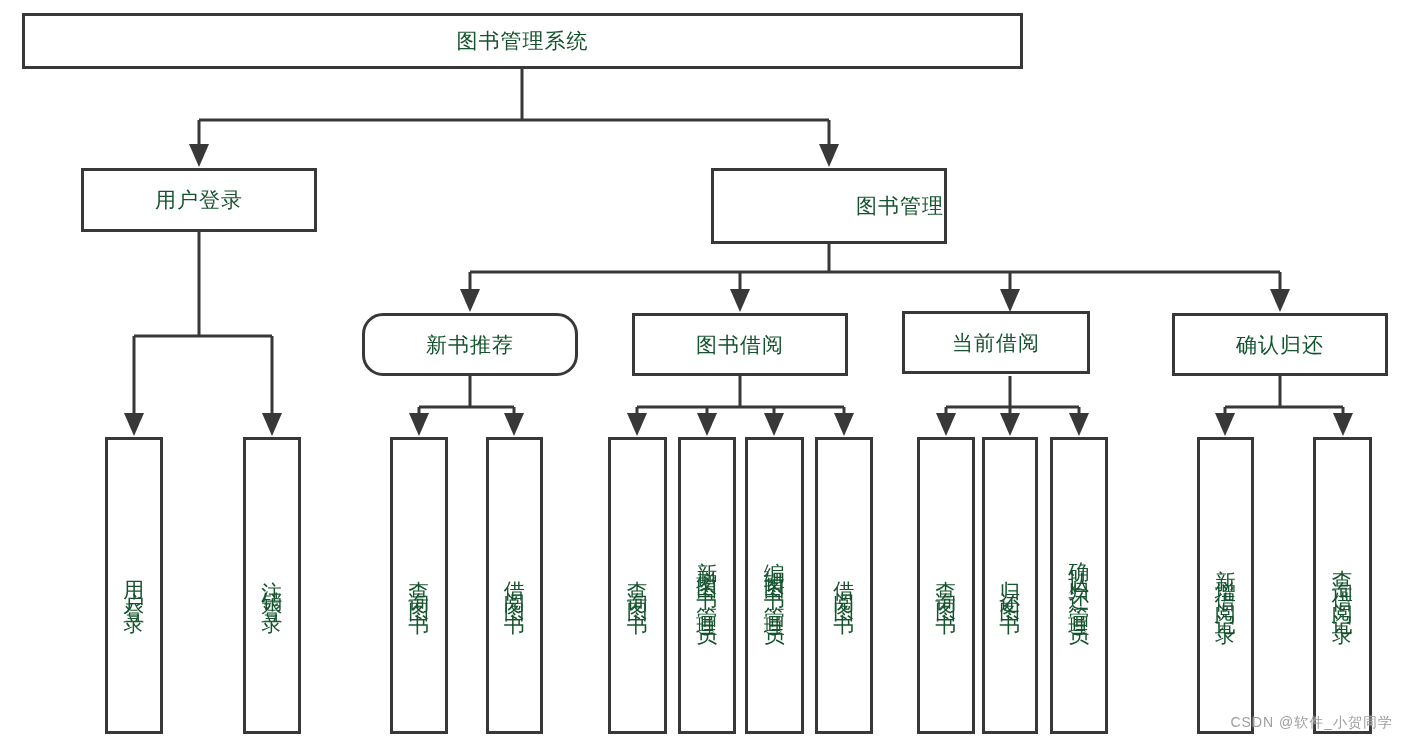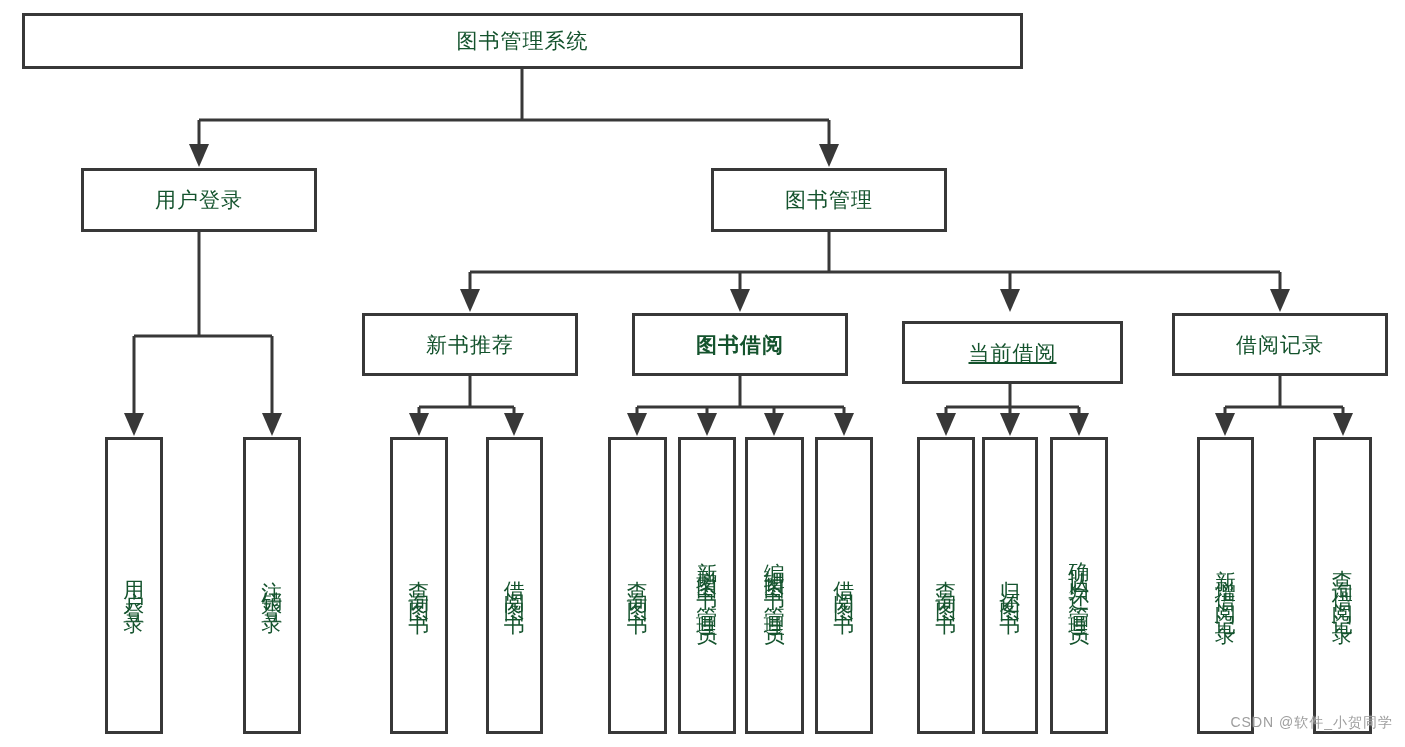--- a/index.html
+++ b/index.html
@@ -110,35 +110,35 @@
     </g>
   </svg>
 
   <div class="box hbox" style="left:22px; top:13px; width:1001px; height:56px;">
     <span>图书管理系统</span>
   </div>
 
   <div class="box hbox" style="left:81px; top:168px; width:236px; height:64px;">
     <span>用户登录</span>
   </div>
-  <div class="box hbox" style="left:711px; top:168px; width:236px; height:64px;">
+  <div class="box hbox" style="left:711px; top:168px; width:236px; height:76px;justify-content:flex-end;">
     <span>图书管理</span>
   </div>
 
-  <div class="box hbox" style="left:362px; top:313px; width:216px; height:63px;">
+  <div class="box hbox" style="left:362px; top:313px; width:216px; height:63px;border-radius:21px;">
     <span>新书推荐</span>
   </div>
-  <div class="box hbox" style="left:632px; top:313px; width:216px; height:63px;font-weight:bold;">
+  <div class="box hbox" style="left:632px; top:313px; width:216px; height:63px;">
     <span>图书借阅</span>
   </div>
-  <div class="box hbox" style="left:902px; top:321px; width:221px; height:63px;text-decoration:underline;">
+  <div class="box hbox" style="left:902px; top:311px; width:188px; height:63px;">
     <span>当前借阅</span>
   </div>
   <div class="box hbox" style="left:1172px; top:313px; width:216px; height:63px;">
-    <span>借阅记录</span>
+    <span>确认归还</span>
   </div>
 
   <div class="box vbox" style="left:105px; top:437px; width:58px; height:297px;">
     <span class="vtext">用户登录</span>
   </div>
   <div class="box vbox" style="left:243px; top:437px; width:58px; height:297px;">
     <span class="vtext">注销登录</span>
   </div>
 
   <div class="box vbox" style="left:390px; top:437px; width:58px; height:297px;">

